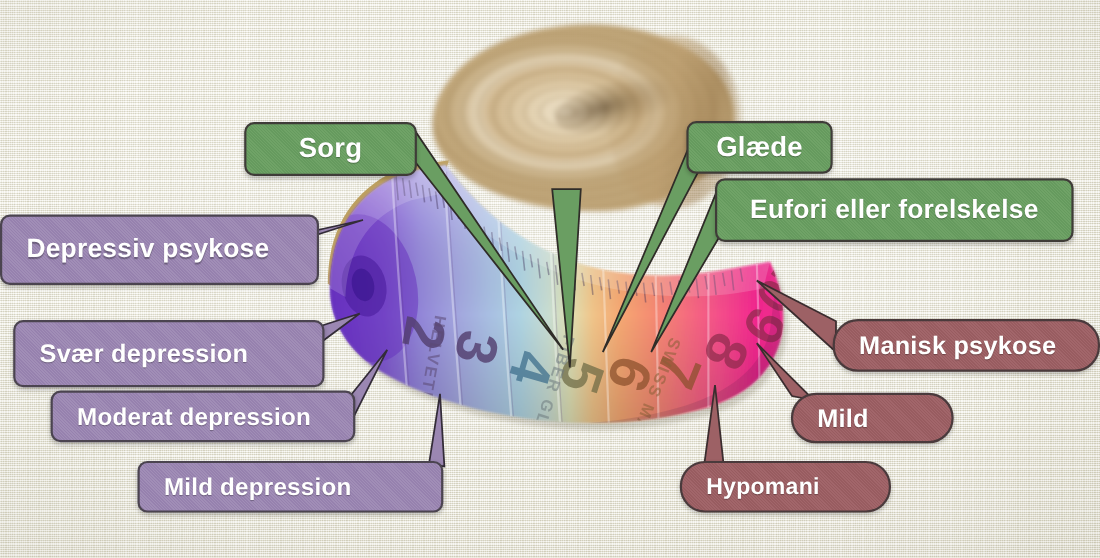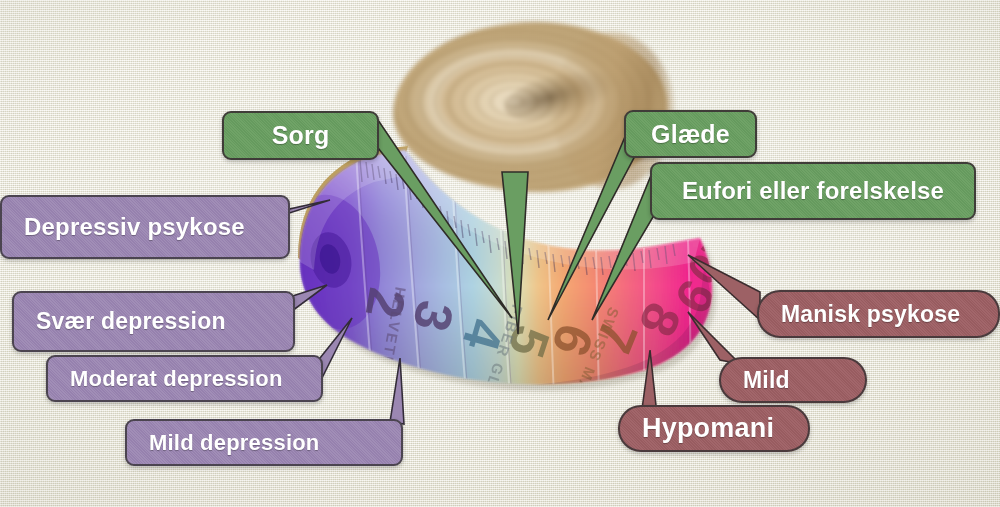--- a/index.html
+++ b/index.html
@@ -359,17 +359,17 @@
   </div>
 
   <div class="callout c-maroon pad-l" style="left:757px;top:290px;width:243px;height:48px;font-size:23px;">
     <span class="txt">Manisk psykose</span>
   </div>
 
   <div class="callout c-maroon pad-l" style="left:719px;top:357px;width:148px;height:46px;font-size:23px;">
     <span class="txt">Mild</span>
   </div>
 
-  <div class="callout c-maroon pad-l" style="left:618px;top:405px;width:192px;height:47px;font-size:27px;">
+  <div class="callout c-maroon pad-l" style="left:618px;top:419px;width:192px;height:47px;font-size:21px;">
     <span class="txt">Hypomani</span>
   </div>
 
 </div>
 
 </body></html>

